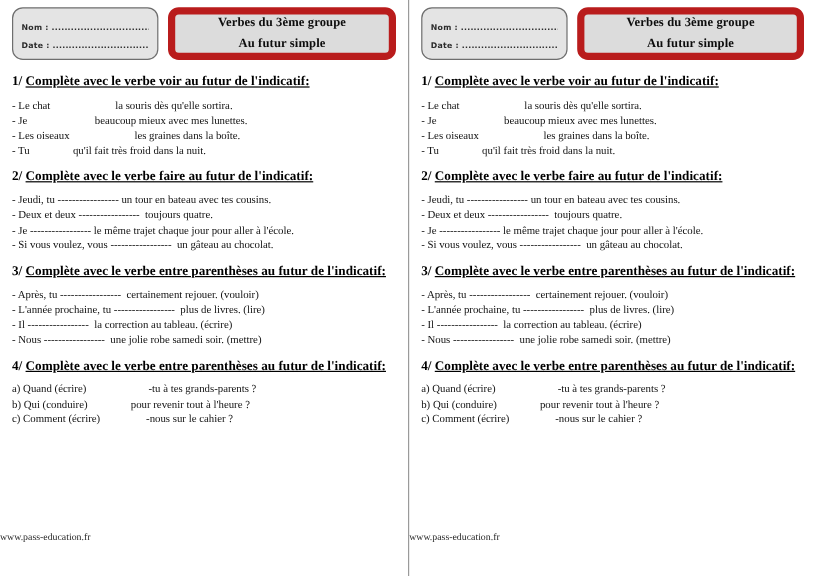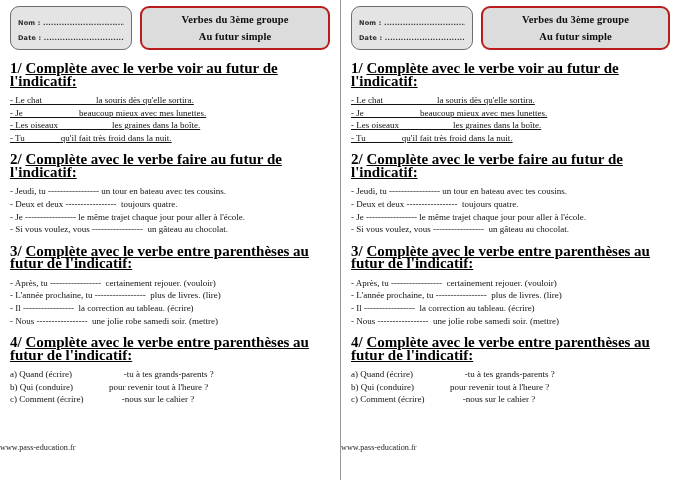--- a/index.html
+++ b/index.html
@@ -58,21 +58,21 @@
     font-weight: bold;
     color: #2b2b2b;
     white-space: nowrap;
     overflow: hidden;
     letter-spacing: 0.2px;
   }
   .title-box {
     flex: 1;
     height: 44px;
     box-sizing: border-box;
-    border: 2px solid #b91c1c;
+    border: 6px solid #b91c1c;
     border-radius: 9px;
     background: #dcdcdc;
     display: flex;
     flex-direction: column;
     align-items: center;
     justify-content: center;
     gap: 6px;
   }
   .title-line {
     font-family: "Liberation Serif", serif;
@@ -84,21 +84,21 @@
   }
 
   
   .exercises {
     padding-top: 10px;
   }
   .exercise {
     margin-bottom: 9px;
   }
   .ex-heading {
-    font-size: 15px;
+    font-size: 11px;
     font-weight: bold;
     line-height: 12.5px;
     color: #000000;
     margin-bottom: 2px;
   }
   .ex-num {
     text-decoration: none;
   }
   .ex-title-text {
     text-decoration: underline;
@@ -107,21 +107,21 @@
   .ex-lines {
     margin-top: 7px;
   }
   .ex-line {
     font-size: 9px;
     line-height: 12.6px;
     color: #111111;
     white-space: pre;
     overflow: hidden;
   }
-  .ex1 .ex-line { white-space: pre; text-decoration: underline; }
+  .ex1 .ex-line { white-space: pre; }
 
   .footer {
     position: absolute;
     left: 0;
     bottom: 28px;
     font-size: 8.2px;
     color: #1f1f1f;
     font-family: "Liberation Serif", serif;
   }
 </style>

